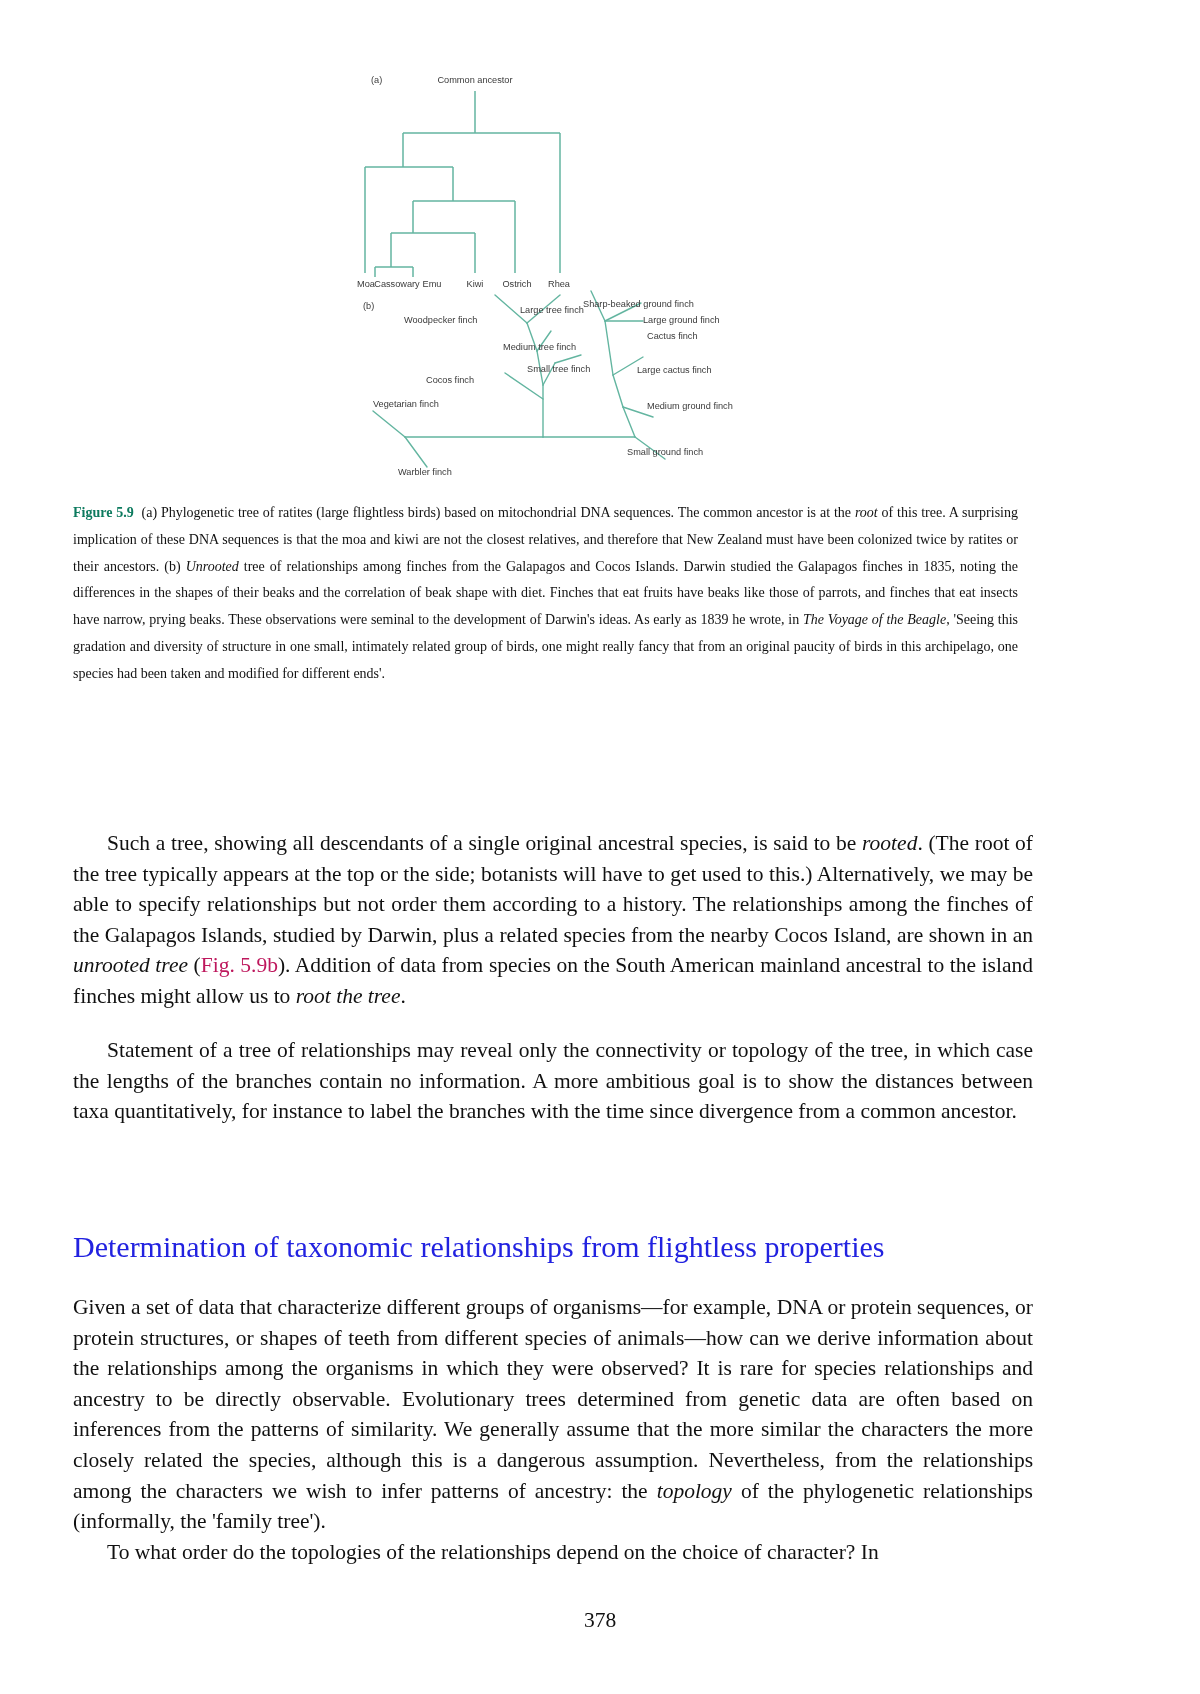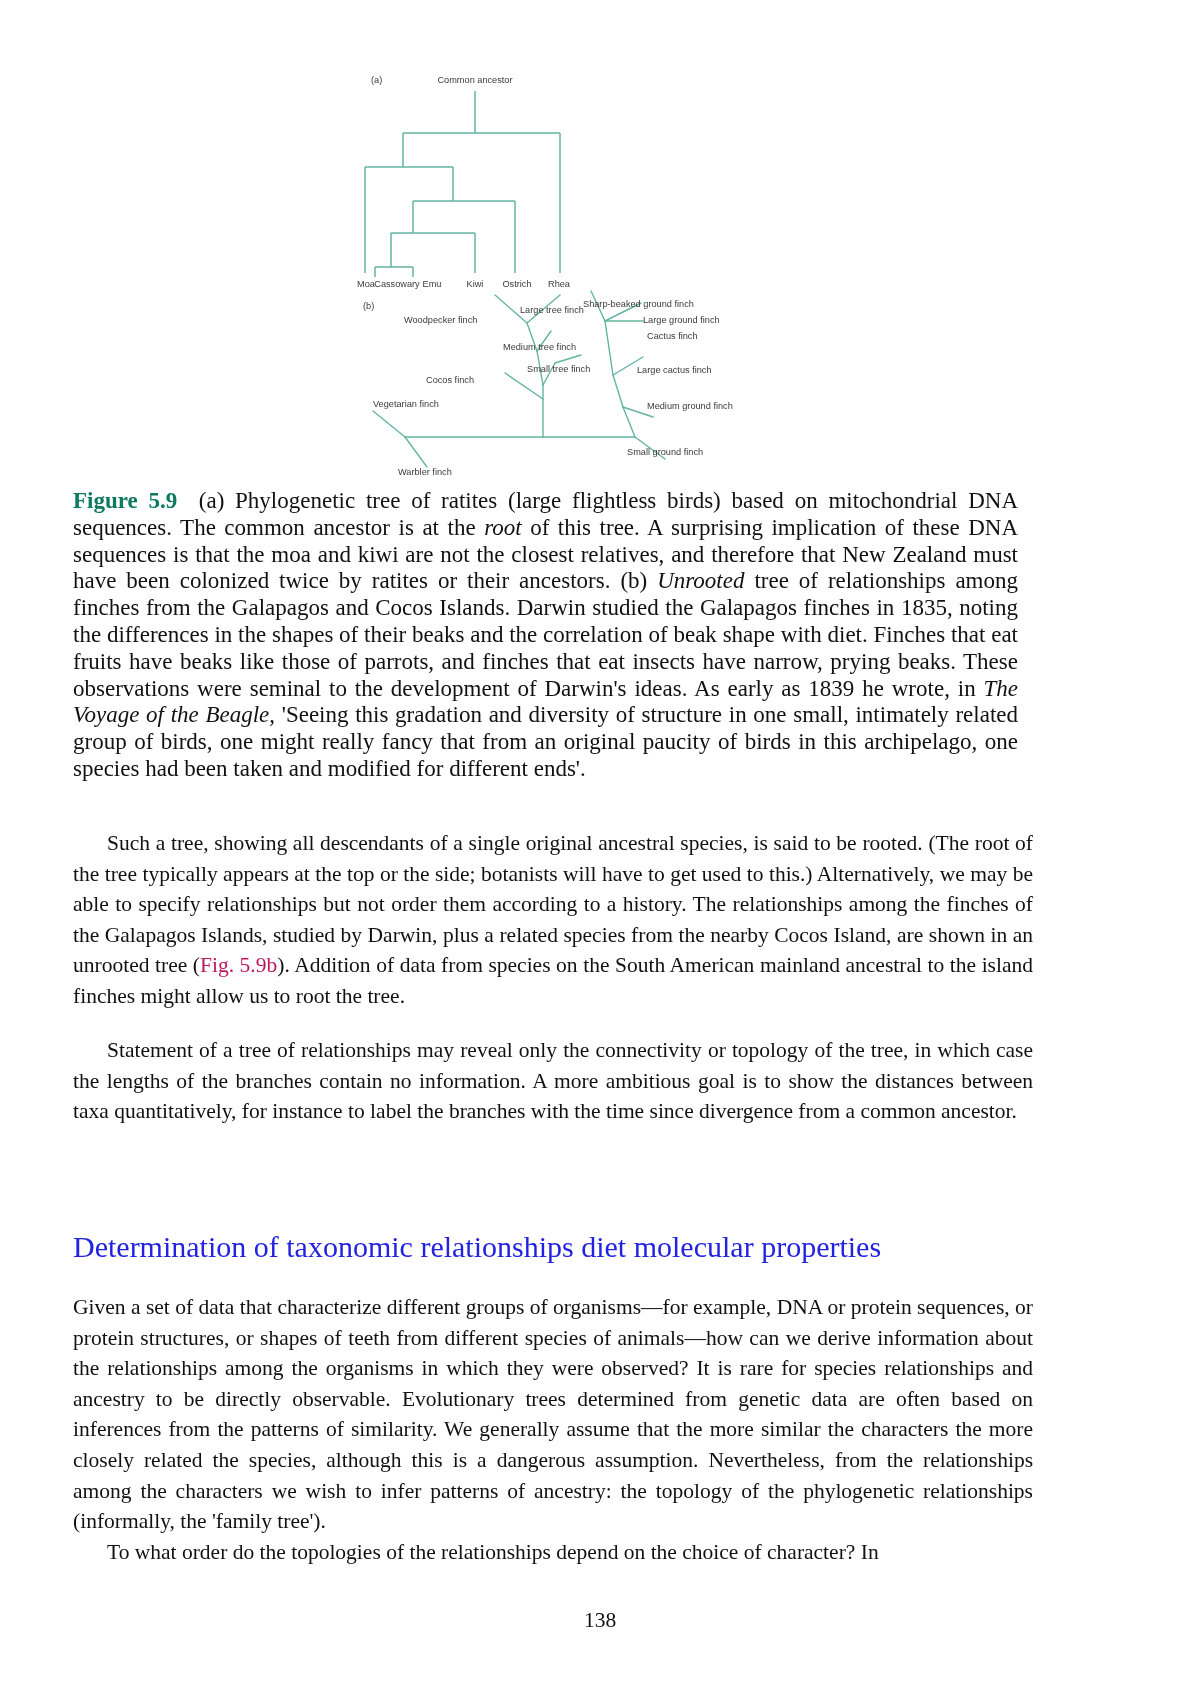--- a/index.html
+++ b/index.html
@@ -29,24 +29,24 @@
     top: 55px;
     width: 400px;
     height: 420px;
   }
   .figure-svg { display: block; }
 
   
   .caption {
     position: absolute;
     left: 73px;
-    top: 488px;
+    top: 500px;
     width: 945px;
     font-family: "Liberation Serif", serif;
-    font-size: 23px;
+    font-size: 14px;
     line-height: 26.8px;
     text-align: justify;
     color: #111111;
   }
   .caption .figlabel {
     font-weight: bold;
     color: #0c7a5e;
   }
   .caption .it { font-style: italic; }
 
@@ -57,21 +57,21 @@
     width: 960px;
     font-family: "Liberation Serif", serif;
     font-size: 21.5px;
     line-height: 30.6px;
     text-align: justify;
     text-justify: inter-word;
     color: #111111;
   }
   .para { margin: 0; }
   .para.indent { text-indent: 34px; }
-  .it { }
+  .it { font-style: italic; }
   .blue-ref { color: #be185d; }
 
   #body1 { top: 828px; }
   #body2 { top: 1035px; }
 
   
   .section-heading {
     position: absolute;
     left: 73px;
     top: 1228px;
@@ -226,22 +226,22 @@
   </div>
 
   <div class="body-col" id="body1">
     <p class="para indent"><span>Such a tree, showing all descendants of a single original ancestral species, is said to be </span><span class="it">rooted</span><span>. (The root of the tree typically appears at the top or the side; botanists will have to get used to this.) Alternatively, we may be able to specify relationships but not order them according to a history. The relationships among the finches of the Galapagos Islands, studied by Darwin, plus a related species from the nearby Cocos Island, are shown in an </span><span class="it">unrooted tree</span><span> (</span><span class="blue-ref">Fig. 5.9b</span><span>). Addition of data from species on the South American mainland ancestral to the island finches might allow us to </span><span class="it">root the tree</span><span>.</span></p>
   </div>
 
   <div class="body-col" id="body2">
     <p class="para indent">Statement of a tree of relationships may reveal only the connectivity or topology of the tree, in which case the lengths of the branches contain no information. A more ambitious goal is to show the distances between taxa quantitatively, for instance to label the branches with the time since divergence from a common ancestor.</p>
   </div>
 
-  <h2 class="section-heading">Determination of taxonomic relationships diet molecular properties</h2>
+  <h2 class="section-heading">Determination of taxonomic relationships from flightless properties</h2>
 
   <div class="body-col" id="body3">
     <p class="para"><span>Given a set of data that characterize different groups of organisms—for example, DNA or protein sequences, or protein structures, or shapes of teeth from different species of animals—how can we derive information about the relationships among the organisms in which they were observed? It is rare for species relationships and ancestry to be directly observable. Evolutionary trees determined from genetic data are often based on inferences from the patterns of similarity. We generally assume that the more similar the characters the more closely related the species, although this is a dangerous assumption. Nevertheless, from the relationships among the characters we wish to infer patterns of ancestry: the </span><span class="it">topology</span><span> of the phylogenetic relationships (informally, the 'family tree').</span></p>
     <p class="para indent">To what order do the topologies of the relationships depend on the choice of character? In</p>
   </div>
 
-  <div class="page-number">138</div>
+  <div class="page-number">378</div>
 
 </div>
 
 </body></html>

